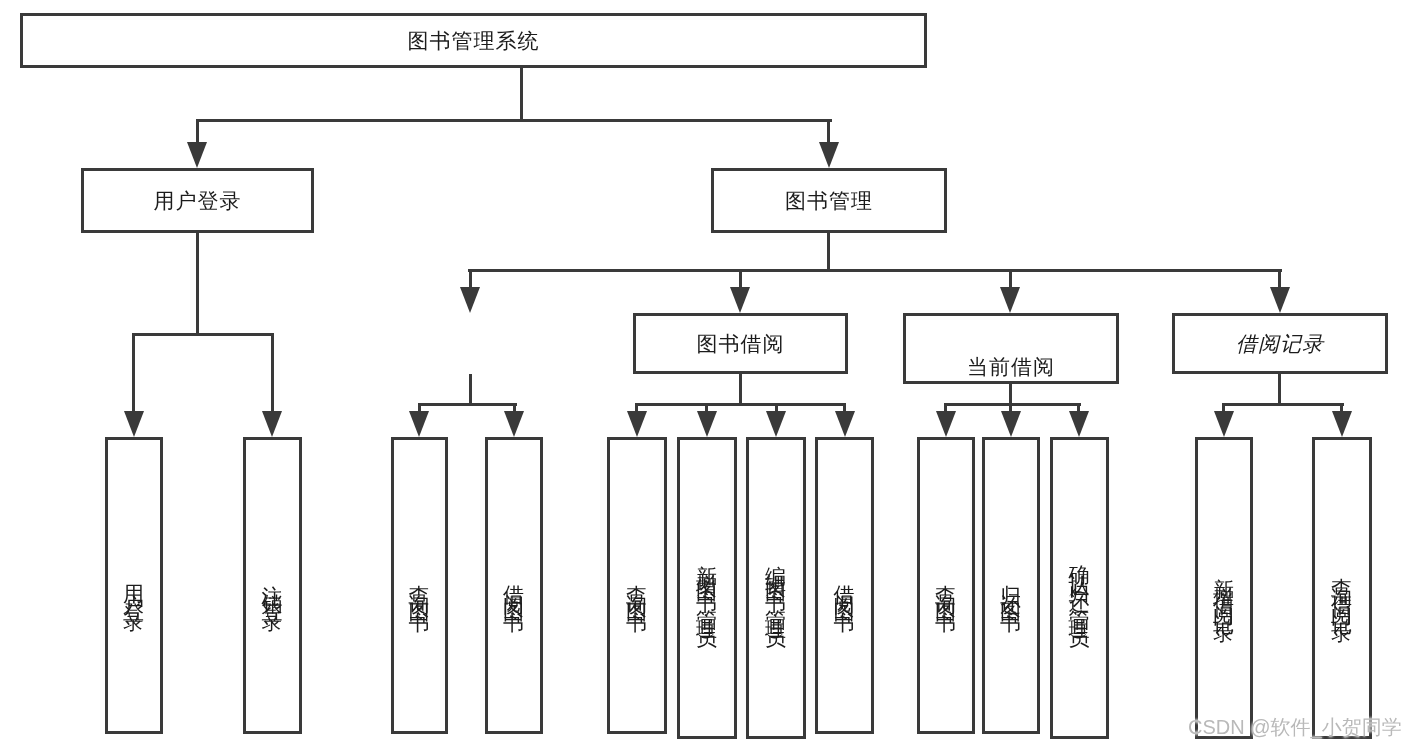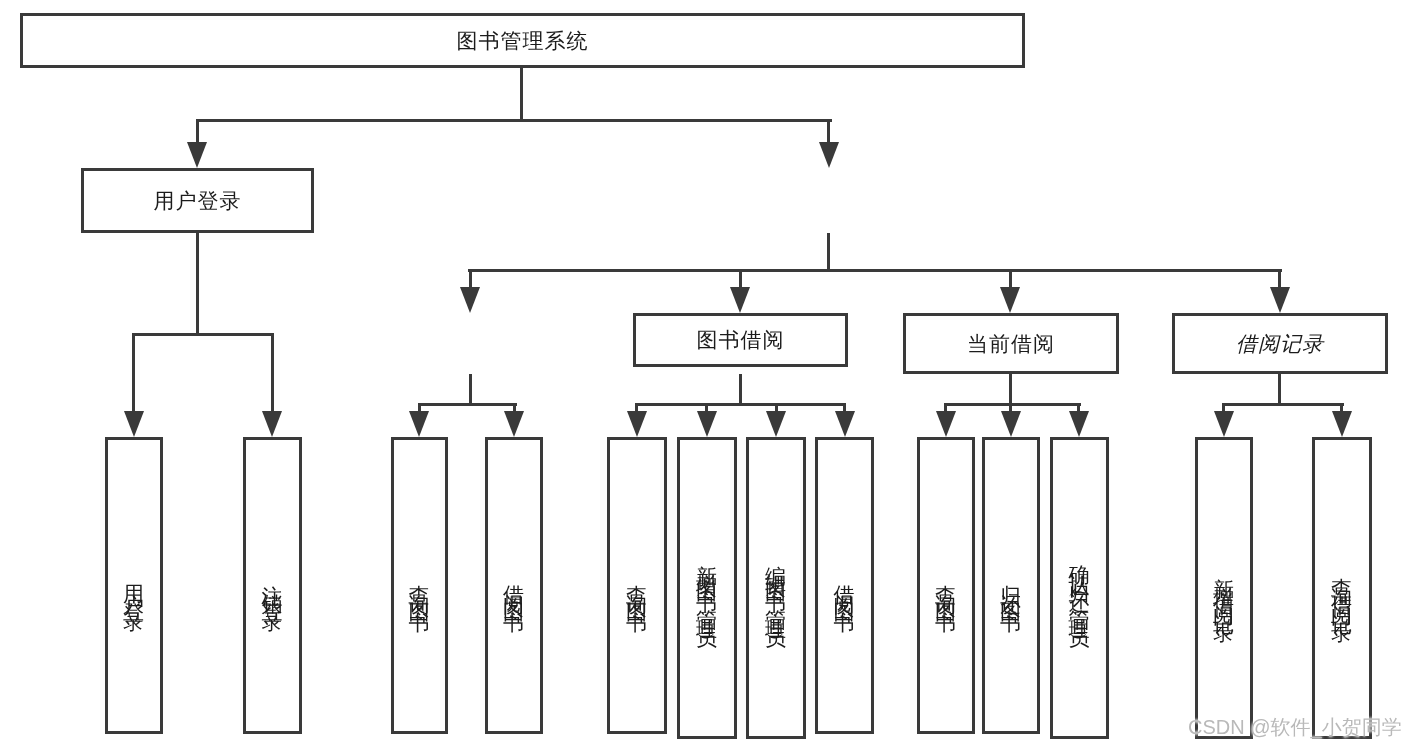--- a/index.html
+++ b/index.html
@@ -48,57 +48,60 @@
     text-shadow: 0 0 3px #ffffff, 0 0 3px #ffffff;
     z-index: 5;
     text-align: right;
   }
 </style>
 </head>
 <body>
 
 <div class="canvas">
 
-  <div class="node h" style="left:20px; top:13px; width:1005px; height:55px;">
+  <div class="node h" style="left:20px; top:13px; width:907px; height:55px;">
     <span>图书管理系统</span>
   </div>
 
   <div class="line" style="left:520px; top:68px; width:3px; height:53px;"></div>
   <div class="line" style="left:196px; top:119px; width:636px; height:3px;"></div>
   <div class="line" style="left:196px; top:119px; width:3px; height:27px;"></div>
   <div class="arw" style="left:187px; top:142px;"></div>
   <div class="line" style="left:827px; top:119px; width:3px; height:27px;"></div>
   <div class="arw" style="left:819px; top:142px;"></div>
 
   <div class="node h" style="left:81px; top:168px; width:233px; height:65px;">
     <span>用户登录</span>
+  </div>
+  <div class="node h" style="left:711px; top:168px; width:236px; height:65px;">
+    <span>图书管理</span>
   </div>
 
   <div class="line" style="left:196px; top:233px; width:3px; height:103px;"></div>
   <div class="line" style="left:132px; top:333px; width:142px; height:3px;"></div>
   <div class="line" style="left:132px; top:333px; width:3px; height:80px;"></div>
   <div class="arw" style="left:124px; top:411px;"></div>
   <div class="line" style="left:271px; top:333px; width:3px; height:80px;"></div>
   <div class="arw" style="left:262px; top:411px;"></div>
 
   <div class="line" style="left:827px; top:233px; width:3px; height:39px;"></div>
   <div class="line" style="left:468px; top:269px; width:814px; height:3px;"></div>
   <div class="line" style="left:469px; top:269px; width:3px; height:22px;"></div>
   <div class="arw" style="left:460px; top:287px;"></div>
   <div class="line" style="left:739px; top:269px; width:3px; height:22px;"></div>
   <div class="arw" style="left:730px; top:287px;"></div>
   <div class="line" style="left:1009px; top:269px; width:3px; height:22px;"></div>
   <div class="arw" style="left:1000px; top:287px;"></div>
   <div class="line" style="left:1278px; top:269px; width:3px; height:22px;"></div>
   <div class="arw" style="left:1270px; top:287px;"></div>
 
-  <div class="node h" style="left:633px; top:313px; width:215px; height:54px;">
+  <div class="node h" style="left:633px; top:313px; width:215px; height:61px;">
     <span>图书借阅</span>
   </div>
-  <div class="node h" style="left:903px; top:313px; width:216px; height:61px;">
+  <div class="node h" style="left:903px; top:313px; width:216px; height:71px;align-items:flex-end;">
     <span>当前借阅</span>
   </div>
   <div class="node h" style="left:1172px; top:313px; width:216px; height:61px;font-style:italic;">
     <span>借阅记录</span>
   </div>
 
   <div class="line" style="left:469px; top:374px; width:3px; height:32px;"></div>
   <div class="line" style="left:418px; top:403px; width:99px; height:3px;"></div>
   <div class="line" style="left:418px; top:403px; width:3px; height:12px;"></div>
   <div class="arw" style="left:409px; top:411px;"></div>

